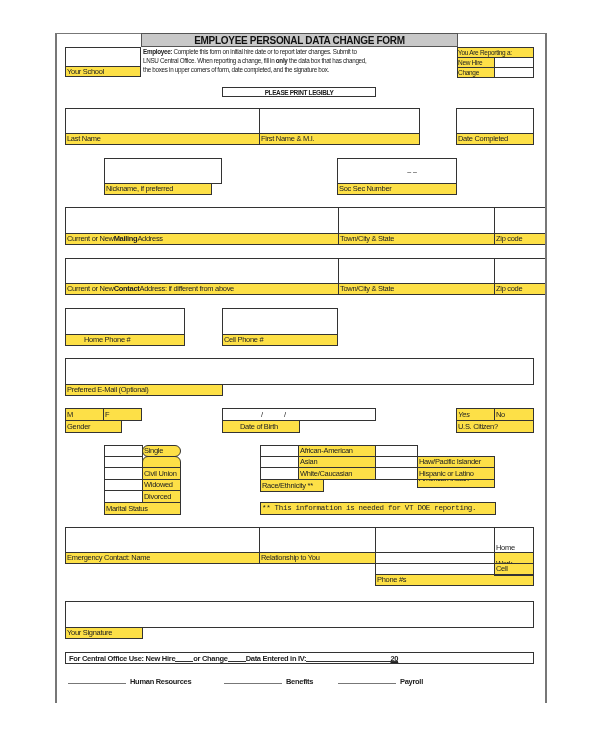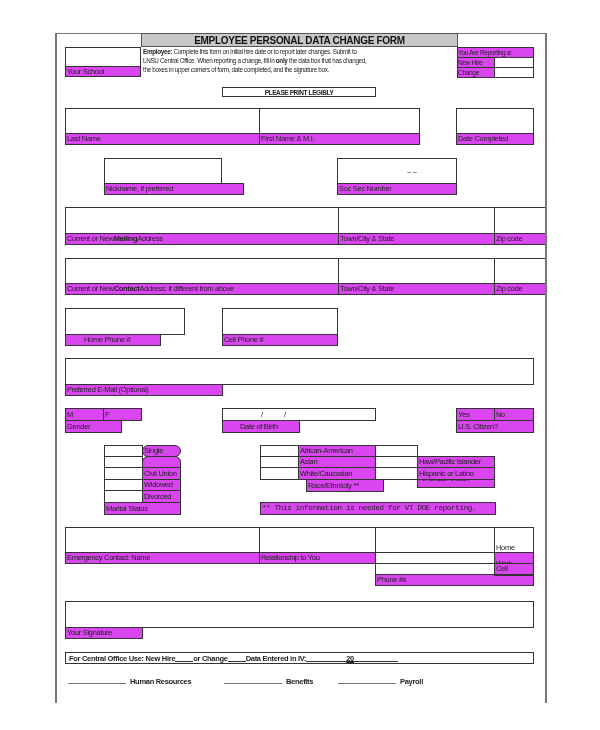--- a/index.html
+++ b/index.html
@@ -4,21 +4,21 @@
 <style>
   html, body { margin: 0; padding: 0; background: #ffffff; }
   body { width: 600px; height: 730px; position: relative; overflow: hidden;
          font-family: "Liberation Sans", sans-serif; color: #222; }
   .abs { position: absolute; box-sizing: border-box; }
   .page-left { left: 55px; top: 33px; width: 2px; height: 670px; background: #777; }
   .page-right { left: 545px; top: 33px; width: 2px; height: 670px; background: #777; }
   .page-top { left: 55px; top: 33px; width: 492px; height: 1px; background: #777; }
   .box { border: 1px solid #333; background: #fff; }
   .lbl { font-size: 7.5px; letter-spacing: -0.3px; line-height: 1; white-space: nowrap; padding-left: 1px; }
-  .cell { border: 1px solid #333; background: #d946ef; display: flex; align-items: center; }
+  .cell { border: 1px solid #333; background: #fde047; display: flex; align-items: center; }
   .title-bar { background: #c8c8c8; border: 1px solid #555; display: flex; align-items: center; justify-content: center;
                font-weight: bold; font-size: 10px; letter-spacing: -0.3px; color: #111; }
   .instr { font-size: 6.3px; line-height: 9px; letter-spacing: -0.3px; color: #222; }
   .bold { font-weight: bold; }
   .print-box { border: 1px solid #333; font-weight: bold; font-size: 6.5px; letter-spacing: -0.4px;
                display:flex; align-items:center; justify-content:center; }
   .mini { font-size: 6.5px; letter-spacing: -0.3px; }
   .fo { font-size: 7.5px; font-weight: bold; letter-spacing: -0.3px; display: flex; align-items: center; padding-left: 3px; white-space: nowrap; }
   .uline { display: inline-block; border-bottom: 1px solid #333; height: 7px; vertical-align: baseline; text-align: center; }
   .sigline { display: inline-block; border-bottom: 1px solid #777; width: 58px; height: 6px; margin-right: 4px; }
@@ -50,21 +50,21 @@
 <div class="abs print-box" style="left:222px;top:87px;width:154px;height:10px;">PLEASE PRINT LEGIBLY</div>
 
 <div class="abs box" style="left:65px;top:108px;width:195px;height:26px;"></div>
 <div class="abs cell lbl" style="left:65px;top:133px;width:195px;height:12px;">Last Name</div>
 <div class="abs box" style="left:259px;top:108px;width:161px;height:26px;"></div>
 <div class="abs cell lbl" style="left:259px;top:133px;width:161px;height:12px;">First Name &amp; M.I.</div>
 <div class="abs box" style="left:456px;top:108px;width:78px;height:26px;"></div>
 <div class="abs cell lbl" style="left:456px;top:133px;width:78px;height:12px;">Date Completed</div>
 
 <div class="abs box" style="left:104px;top:158px;width:118px;height:26px;"></div>
-<div class="abs cell lbl" style="left:104px;top:183px;width:140px;height:12px;">Nickname, if preferred</div>
+<div class="abs cell lbl" style="left:104px;top:183px;width:108px;height:12px;">Nickname, if preferred</div>
 <div class="abs box" style="left:337px;top:158px;width:120px;height:26px;display:flex;align-items:center;justify-content:center;font-size:7px;padding-left:30px;">
     <span>–          –</span>
   </div>
 <div class="abs cell lbl" style="left:337px;top:183px;width:120px;height:12px;">Soc Sec Number</div>
 
 <div class="abs box" style="left:65px;top:207px;width:274px;height:27px;"></div>
 <div class="abs cell lbl" style="left:65px;top:233px;width:274px;height:12px;">
     <span>Current or New </span>
     <b>Mailing</b>
     <span> Address</span>
@@ -79,21 +79,21 @@
     <span>Current or New</span>
     <b>Contact</b>
     <span>  Address: if different from above</span>
   </div>
 <div class="abs box" style="left:338px;top:258px;width:157px;height:26px;"></div>
 <div class="abs cell lbl" style="left:338px;top:283px;width:157px;height:12px;">Town/City &amp; State</div>
 <div class="abs box" style="left:494px;top:258px;width:51px;height:26px;border-right:none;"></div>
 <div class="abs cell lbl" style="left:494px;top:283px;width:51px;height:12px;border-right:none;">Zip code</div>
 
 <div class="abs box" style="left:65px;top:308px;width:120px;height:27px;"></div>
-<div class="abs cell lbl" style="left:65px;top:334px;width:96px;height:12px;padding-left:18px;">Home Phone #</div>
+<div class="abs cell lbl" style="left:65px;top:334px;width:120px;height:12px;padding-left:18px;">Home Phone #</div>
 <div class="abs box" style="left:222px;top:308px;width:116px;height:27px;"></div>
 <div class="abs cell lbl" style="left:222px;top:334px;width:116px;height:12px;">Cell Phone #</div>
 
 <div class="abs box" style="left:65px;top:358px;width:469px;height:27px;"></div>
 <div class="abs cell lbl" style="left:65px;top:384px;width:158px;height:12px;">Preferred E-Mail (Optional)</div>
 
 <div class="abs cell lbl" style="left:65px;top:408px;width:39px;height:13px;">M</div>
 <div class="abs cell lbl" style="left:103px;top:408px;width:39px;height:13px;">F</div>
 <div class="abs cell lbl" style="left:65px;top:420px;width:57px;height:13px;">Gender</div>
 
@@ -126,21 +126,21 @@
 <div class="abs box" style="left:260px;top:456px;width:39px;height:12px;"></div>
 <div class="abs cell lbl" style="left:298px;top:456px;width:78px;height:12px;">Asian</div>
 <div class="abs box" style="left:375px;top:456px;width:43px;height:12px;"></div>
 <div class="abs cell lbl" style="left:417px;top:456px;width:78px;height:12px;">Haw/Pacific Islander</div>
 
 <div class="abs box" style="left:260px;top:467px;width:39px;height:13px;"></div>
 <div class="abs cell lbl" style="left:298px;top:467px;width:94px;height:13px;">White/Caucasian</div>
 <div class="abs box" style="left:375px;top:467px;width:43px;height:13px;"></div>
 <div class="abs cell lbl" style="left:417px;top:467px;width:78px;height:13px;">Hispanic or Latino</div>
 
-<div class="abs cell lbl" style="left:260px;top:479px;width:78px;height:13px;margin-left:46px;">Race/Ethnicity **</div>
+<div class="abs cell lbl" style="left:260px;top:479px;width:64px;height:13px;">Race/Ethnicity **</div>
 <div class="abs cell lbl" style="left:260px;top:502px;width:236px;height:13px;font-family:Liberation Mono, monospace;">** This information is needed for VT DOE reporting.</div>
 
 <div class="abs box" style="left:65px;top:527px;width:195px;height:26px;"></div>
 <div class="abs cell lbl" style="left:65px;top:552px;width:195px;height:12px;">Emergency Contact: Name</div>
 <div class="abs box" style="left:259px;top:527px;width:117px;height:26px;"></div>
 <div class="abs cell lbl" style="left:259px;top:552px;width:117px;height:12px;">Relationship to You</div>
 <div class="abs box" style="left:375px;top:527px;width:120px;height:26px;"></div>
 <div class="abs box" style="left:375px;top:552px;width:120px;height:12px;"></div>
 <div class="abs box" style="left:375px;top:563px;width:120px;height:12px;"></div>
 <div class="abs cell lbl" style="left:375px;top:574px;width:159px;height:12px;">Phone #s</div>
@@ -152,20 +152,20 @@
 
 <div class="abs box" style="left:65px;top:601px;width:469px;height:27px;"></div>
 <div class="abs cell lbl" style="left:65px;top:627px;width:78px;height:12px;">Your Signature</div>
 
 <div class="abs box fo" style="left:65px;top:652px;width:469px;height:12px;">
   <span>For Central Office Use: New Hire </span>
   <span class="uline" style="width:18px;"></span>
   <span> or Change </span>
   <span class="uline" style="width:18px;"></span>
   <span> Data Entered in IV: </span>
-  <span class="uline" style="width:92px;padding-left:40px;box-sizing:border-box;text-align:left;line-height:7px;"><span style="text-decoration:underline;">20</span></span>
+  <span class="uline" style="width:92px;padding-left:40px;box-sizing:border-box;text-align:right;line-height:7px;"><span style="text-decoration:underline;">20</span></span>
 </div>
 
 <div class="abs" style="left:68px;top:677px;width:470px;height:10px;font-size:7.5px;font-weight:bold;letter-spacing:-0.3px;white-space:nowrap;">
   <span style="position:absolute;left:0;"><span class="sigline"></span><span>Human Resources</span></span>
   <span style="position:absolute;left:156px;"><span class="sigline"></span><span>Benefits</span></span>
   <span style="position:absolute;left:270px;"><span class="sigline"></span><span>Payroll</span></span>
 </div>
 
 </body></html>

